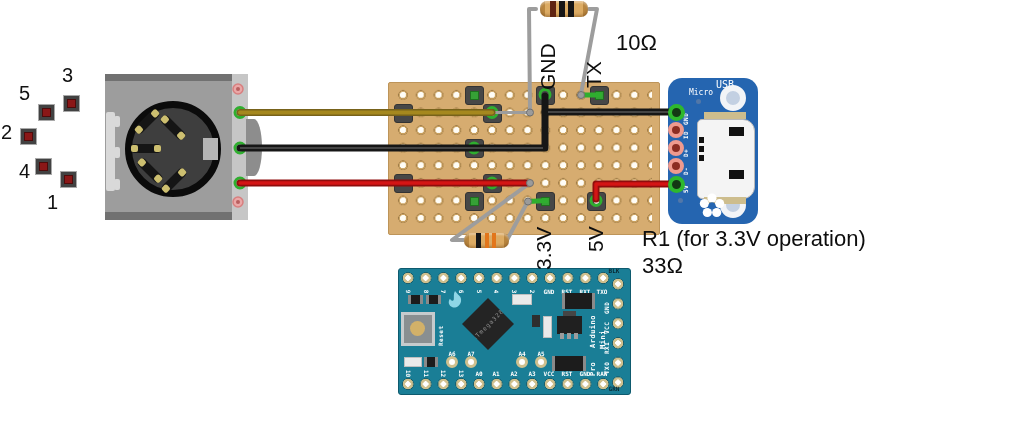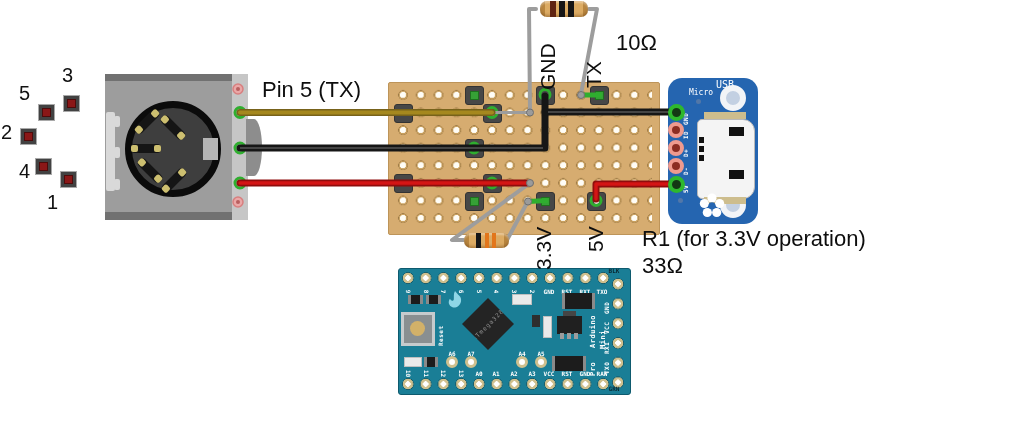--- a/index.html
+++ b/index.html
@@ -305,21 +305,20 @@
   <div class="smd wht" style="left:543px;top:316px;width:9px;height:22px;"></div>
   <div class="smd" style="left:532px;top:315px;width:8px;height:12px;background:#2e2e2e;"></div>
   <div class="smd wht" style="left:404px;top:357px;width:18px;height:10px;"></div>
   <div class="smd blk" style="left:424px;top:357px;width:14px;height:10px;"></div>
   <div class="smd blk" style="left:552px;top:356px;width:34px;height:15px;"></div>
 
   <div class="vtiny" style="left:589px;top:296px;height:52px;font-size:7px;">Arduino</div>
   <div class="vtiny" style="left:599px;top:311px;height:38px;font-size:7px;">Mini</div>
   <div class="vtiny" style="left:589px;top:352px;height:24px;font-size:7px;">Pro</div>
 
-  <div class="lbl toplayer" style="left:262px;top:76px;">Pin 5 (TX)</div>
   <div class="vlbl toplayer" style="left:536px;top:24px;height:66px;">GND</div>
   <div class="vlbl toplayer" style="left:582px;top:38px;height:50px;">TX</div>
   <div class="vlbl toplayer" style="left:532px;top:214px;height:56px;">3.3V</div>
   <div class="vlbl toplayer" style="left:584px;top:206px;height:46px;">5V</div>
   <div class="lbl toplayer" style="left:616px;top:29px;">10Ω</div>
   <div class="lbl toplayer" style="left:642px;top:225px;">R1 (for 3.3V operation)</div>
   <div class="lbl toplayer" style="left:642px;top:252px;">33Ω</div>
 
 </div>
 

